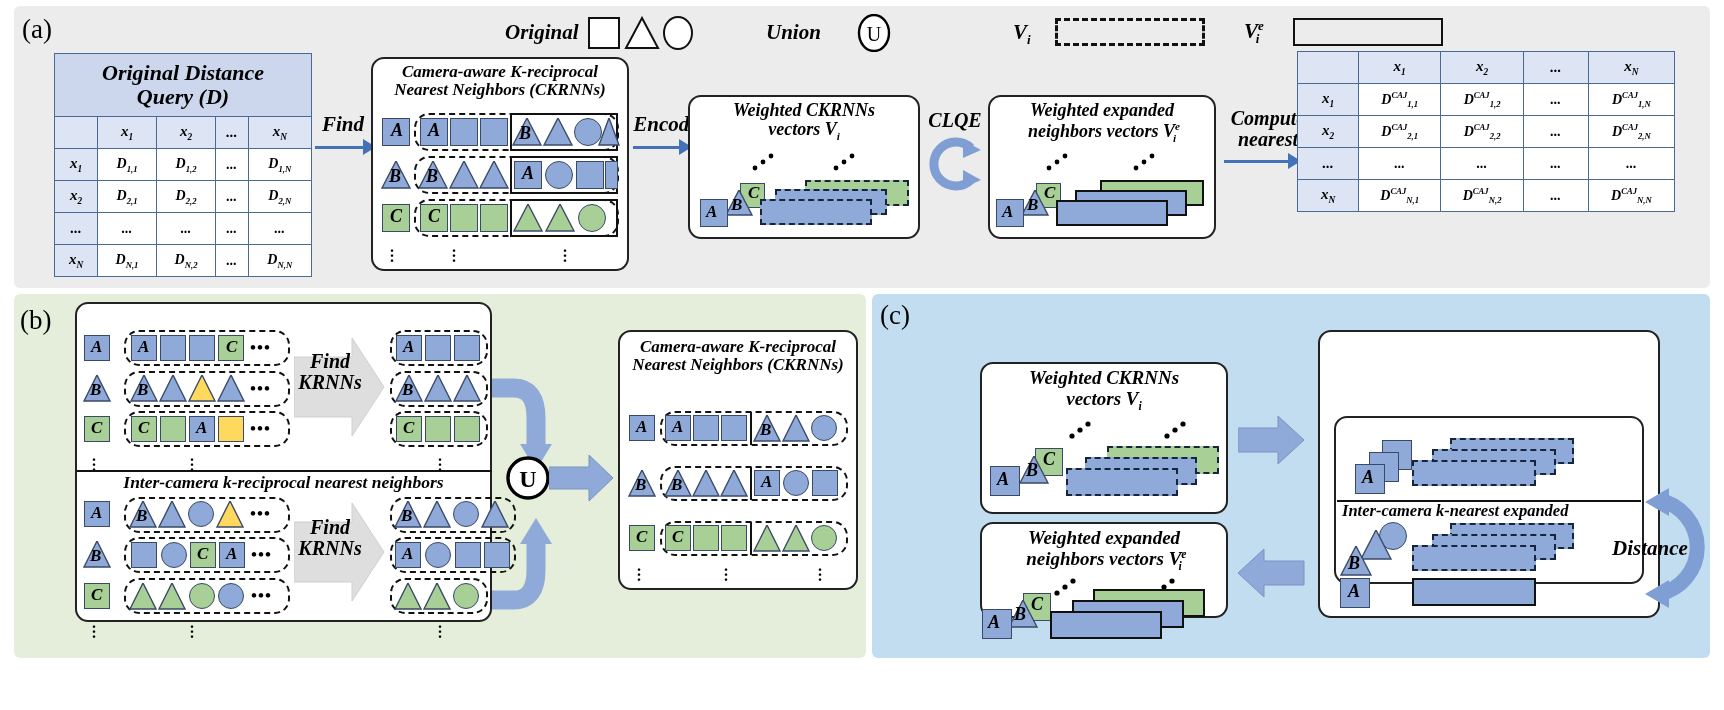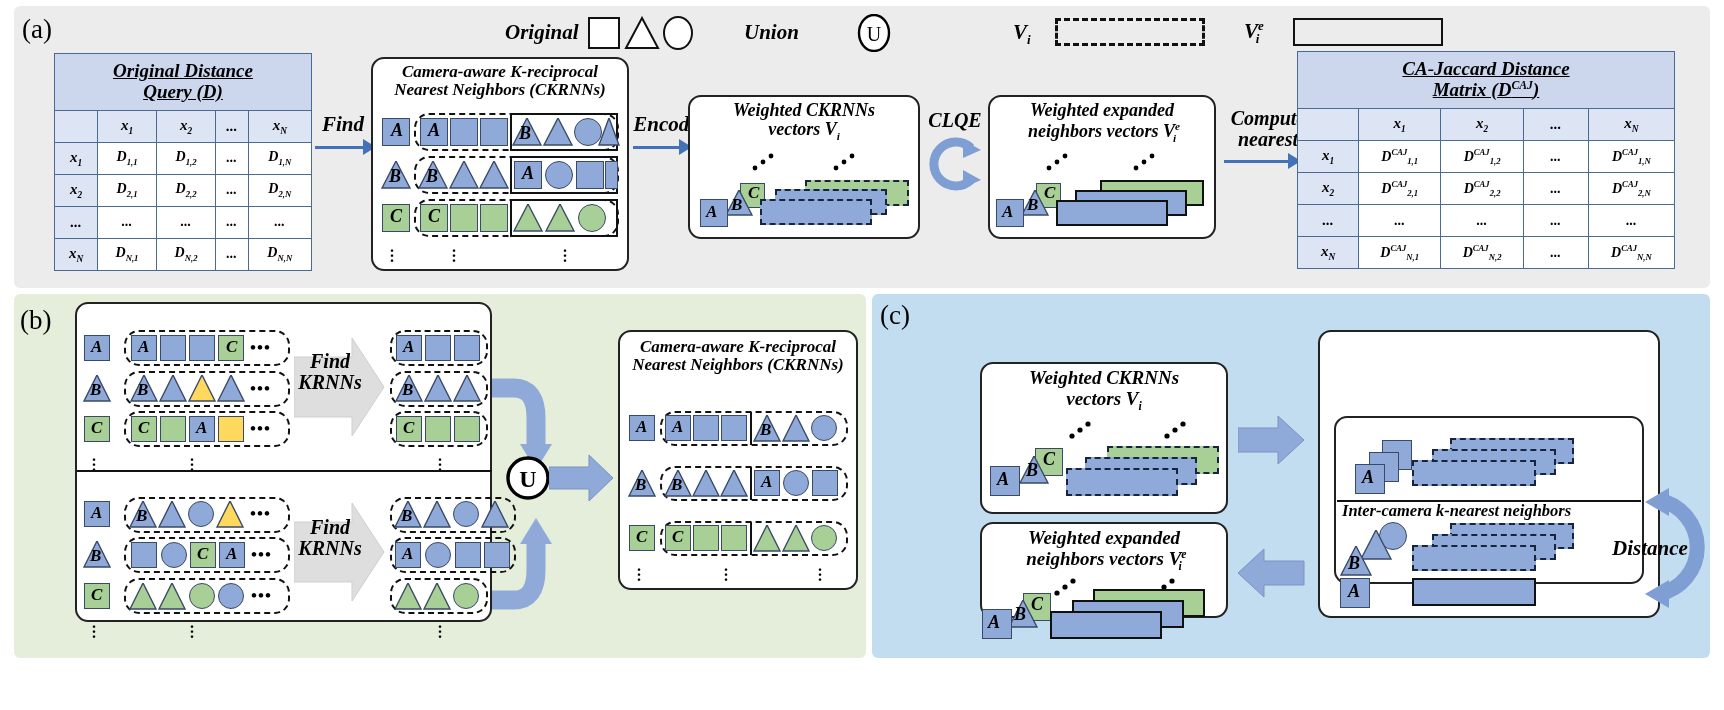--- a/index.html
+++ b/index.html
@@ -16,21 +16,21 @@
 
   
   .rbox{position:absolute;background:#fff;border:2.2px solid #222;border-radius:13px;box-sizing:border-box;}
   .rbox-title{position:absolute;left:0;right:0;text-align:center;font-weight:bold;font-style:italic;
     font-family:"Liberation Serif",serif;line-height:1.08;color:#000;}
 
   
   .mtable{position:absolute;border-collapse:collapse;background:#fff;}
   .mtable td{border:1px solid #4a6a96;font-style:italic;font-weight:bold;text-align:center;
              font-family:"Liberation Serif",serif;color:#000;}
-  .mtable .hdrtitle{background:#ccd7ee;font-size:19px;padding:7px 18px;line-height:1.1;text-decoration:underline;}
+  .mtable .hdrtitle{background:#ccd7ee;font-size:22px;padding:7px 18px;line-height:1.1;}
   .mtable .hcell{background:#dde4f4;font-size:15px;height:29px;}
   .mtable .vcell{background:#dde4f4;font-size:15px;width:40px;}
   .mtable .dcell{background:#fff;font-size:14px;height:29px;}
   sup{font-size:.62em;vertical-align:super;}
   sub{font-size:.62em;vertical-align:sub;}
 
   
   .sq,.tri,.cir{position:absolute;box-sizing:border-box;}
   .sq{background:#8fa9d8;border:1.4px solid #3a4a66;}
   .sq.g{background:#a7cf96;}
@@ -79,21 +79,21 @@
 
   <div class="legend-item" style="left:505px;top:20px;">Original</div>
   <div class="lgshape" style="left:588px;top:17px;width:32px;height:32px;"></div>
   <svg style="position:absolute;left:624px;top:16px;" width="36" height="34">
     <polygon points="18,2 34,32 2,32" fill="#fff" stroke="#111" stroke-width="2"></polygon>
   </svg>
   <svg style="position:absolute;left:662px;top:16px;" width="32" height="34">
     <ellipse cx="16" cy="17" rx="14" ry="16" fill="#fff" stroke="#111" stroke-width="2"></ellipse>
   </svg>
 
-  <div class="legend-item" style="left:744px;top:20px;">Union</div>
+  <div class="legend-item" style="left:766px;top:20px;">Union</div>
   <svg style="position:absolute;left:856px;top:14px;" width="36" height="38">
     <ellipse cx="18" cy="19" rx="15" ry="18" fill="#fff" stroke="#000" stroke-width="2.4"></ellipse>
     <text x="18" y="27" font-family="Liberation Serif, serif" font-size="20" text-anchor="middle" fill="#000">U</text>
   </svg>
 
   <div class="legend-item" style="left:1013px;top:20px;"><span>V</span><sub>i</sub></div>
   <div style="position:absolute;left:1055px;top:18px;width:150px;height:28px;border:3px dashed #111;box-sizing:border-box;"></div>
 
   <div class="legend-item" style="left:1244px;top:18px;"><span>V</span><sup>e</sup><sub style="margin-left:-8px">i</sub></div>
   <div style="position:absolute;left:1293px;top:18px;width:150px;height:28px;border:2px solid #111;box-sizing:border-box;"></div>
@@ -285,24 +285,20 @@
   <div class="vbar solid" style="left:1075px;top:190px;width:112px;height:26px;"></div>
   <div class="vbar solid" style="left:1056px;top:200px;width:112px;height:26px;"></div>
 
   <div class="arrtext" style="left:1218px;top:108px;width:100px;font-size:20px;">
     <span>Compute</span><br><span>nearest</span></div>
   <div class="arr-line" style="left:1224px;top:160px;width:66px;"></div>
   <div class="arr-head" style="left:1288px;top:153px;"></div>
 
   <table class="mtable" style="left:1297px;top:51px;width:378px;">
     <tbody>
-        <tr>
-          <td class="hdrtitle" colspan="5">
-      <span>CA-Jaccard Distance</span><br><span>Matrix (D</span><sup>CAJ</sup><span>)</span></td>
-        </tr>
     <tr>
       <td class="vcell" style="width:58px"></td>
       <td class="hcell"><span>x</span><sub>1</sub></td>
       <td class="hcell"><span>x</span><sub>2</sub></td>
       <td class="hcell" style="width:62px"><span>...</span></td>
       <td class="hcell"><span>x</span><sub>N</sub></td>
     </tr>
     <tr>
       <td class="vcell"><span>x</span><sub>1</sub></td>
       <td class="dcell"><span>D</span><sup>CAJ</sup><sub>1,1</sub></td>
@@ -421,20 +417,21 @@
       <polygon points="14,0 27,26 1,26" fill="#8fa9d8" stroke="#3a4a66" stroke-width="1.4"></polygon>
     </svg>
 
   <div class="capsule" style="left:390px;top:411px;width:98px;height:36px;"></div>
   <div class="sq g" style="left:396px;top:416px;width:26px;height:26px;"></div>
   <div class="lbl" style="left:403px;top:418px;font-size:17px;">C</div>
   <div class="sq g" style="left:425px;top:416px;width:26px;height:26px;"></div>
   <div class="sq g" style="left:454px;top:416px;width:26px;height:26px;"></div>
 
   <div class="sep" style="left:77px;top:470px;width:415px;"></div>
+  <div class="rbox-title" style="left:75px;top:473px;width:417px;font-size:17.5px;">Inter-camera k-reciprocal nearest neighbors</div>
 
   <div class="sq" style="left:84px;top:501px;width:26px;height:26px;"></div>
   <div class="lbl" style="left:91px;top:503px;font-size:17px;">A</div>
   <div class="capsule" style="left:124px;top:497px;width:166px;height:36px;"></div>
   <svg style="position:absolute;left:129px;top:501px;" width="28" height="27">
       <polygon points="14,0 27,26 1,26" fill="#8fa9d8" stroke="#3a4a66" stroke-width="1.4"></polygon>
     </svg>
   <div class="lbl" style="left:136px;top:506px;font-size:17px;">B</div>
   <svg style="position:absolute;left:158px;top:501px;" width="28" height="27">
       <polygon points="14,0 27,26 1,26" fill="#8fa9d8" stroke="#3a4a66" stroke-width="1.4"></polygon>
@@ -678,21 +675,21 @@
 
   <div class="sq" style="left:1382px;top:440px;width:30px;height:30px;"></div>
   <div class="sq" style="left:1369px;top:452px;width:30px;height:30px;"></div>
   <div class="sq" style="left:1355px;top:464px;width:30px;height:30px;"></div>
   <div class="lbl" style="left:1362px;top:467px;font-size:18px;">A</div>
   <div class="vbar dash" style="left:1450px;top:438px;width:124px;height:26px;"></div>
   <div class="vbar dash" style="left:1432px;top:449px;width:124px;height:26px;"></div>
   <div class="vbar dash" style="left:1412px;top:460px;width:124px;height:26px;"></div>
 
   <div class="sep" style="left:1337px;top:500px;width:304px;height:2px;"></div>
-  <div class="rbox-title" style="left:1336px;top:502px;width:306px;font-size:16.5px;text-align:left;padding-left:6px;box-sizing:border-box;">Inter-camera k-nearest neighbors</div>
+  <div class="rbox-title" style="left:1336px;top:502px;width:306px;font-size:16.5px;text-align:left;padding-left:6px;box-sizing:border-box;">Inter-camera k-nearest expanded</div>
 
   <div class="cir" style="left:1379px;top:522px;width:28px;height:28px;"></div>
   <svg style="position:absolute;left:1360px;top:530px;" width="32" height="30">
       <polygon points="16,0 31,29 1,29" fill="#8fa9d8" stroke="#3a4a66" stroke-width="1.4"></polygon>
     </svg>
   <svg style="position:absolute;left:1340px;top:546px;" width="32" height="30">
       <polygon points="16,0 31,29 1,29" fill="#8fa9d8" stroke="#3a4a66" stroke-width="1.4"></polygon>
     </svg>
   <div class="lbl" style="left:1348px;top:553px;font-size:18px;">B</div>
   <div class="vbar dash" style="left:1450px;top:523px;width:124px;height:26px;"></div>

